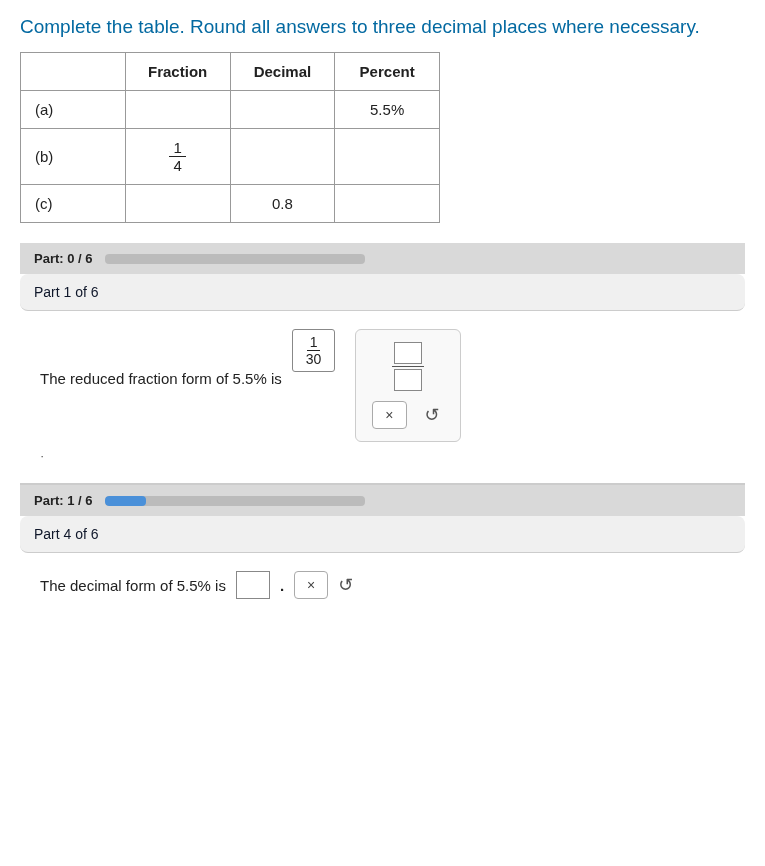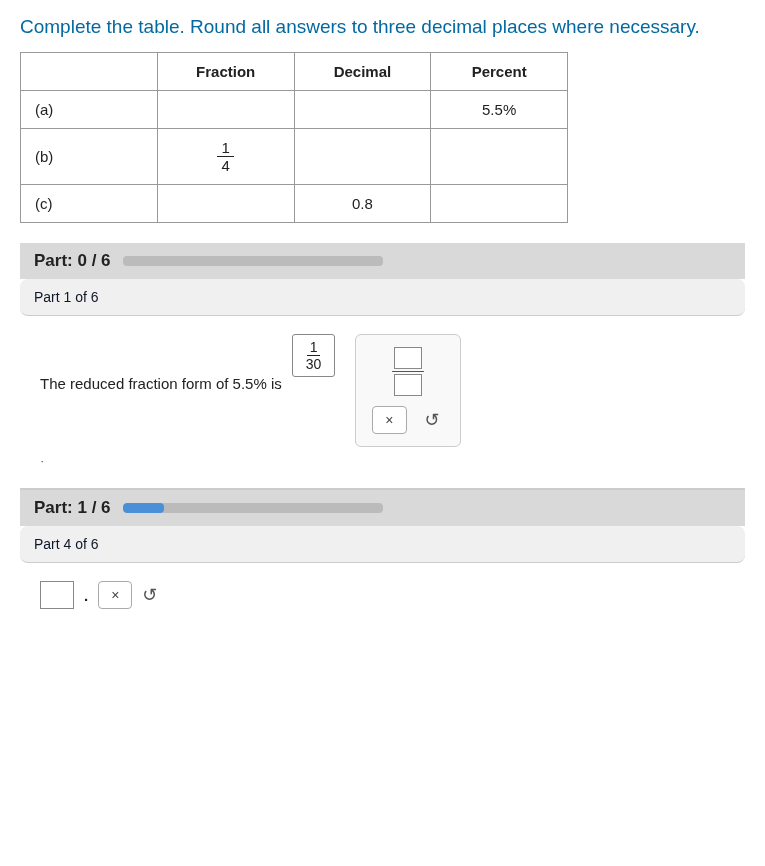--- a/index.html
+++ b/index.html
@@ -13,21 +13,21 @@
       font-size: 15px;
     }
     .instruction {
       font-size: 19px;
       margin-bottom: 14px;
       color: #0369a1;
     }
     
     .fraction-table {
       border-collapse: collapse;
-      width: 548px;
+      width: 420px;
       margin-bottom: 20px;
     }
     .fraction-table th, .fraction-table td {
       border: 1px solid #999;
       padding: 10px 20px;
       text-align: center;
       min-width: 100px;
     }
     .fraction-table th {
       font-weight: bold;
@@ -44,21 +44,21 @@
       align-items: center;
       font-size: 15px;
     }
     .frac .num { border-bottom: 1px solid #222; padding: 0 4px; }
     .frac .den { padding: 0 4px; }
 
     
     .part-header-bar {
       background: #d9d9d9;
       padding: 8px 14px;
-      font-size: 17px;
+      font-size: 13px;
       font-weight: bold;
       display: flex;
       align-items: center;
       gap: 12px;
     }
     .progress-bar-container {
       flex: 1;
       height: 10px;
       background: #bbb;
       border-radius: 4px;
@@ -278,18 +278,19 @@
     <div class="progress-bar-fill" style="width: 16%; background-color: #4a90d9;"></div>
   </div>
 </div>
 
 <div class="part-section">
   <span>Part 4 of 6</span>
 </div>
 
 <div class="part2-content">
   <div class="decimal-input-row">
+    <span>The decimal form of 5.5% is</span>
     <div class="small-input-box"></div>
     <span style="font-size:15px; font-weight:bold;">.</span>
     <button class="btn-x">×</button>
     <button class="btn-redo" style="font-size:18px; color:#555;">↺</button>
   </div>
 </div>
 
 </body></html>

